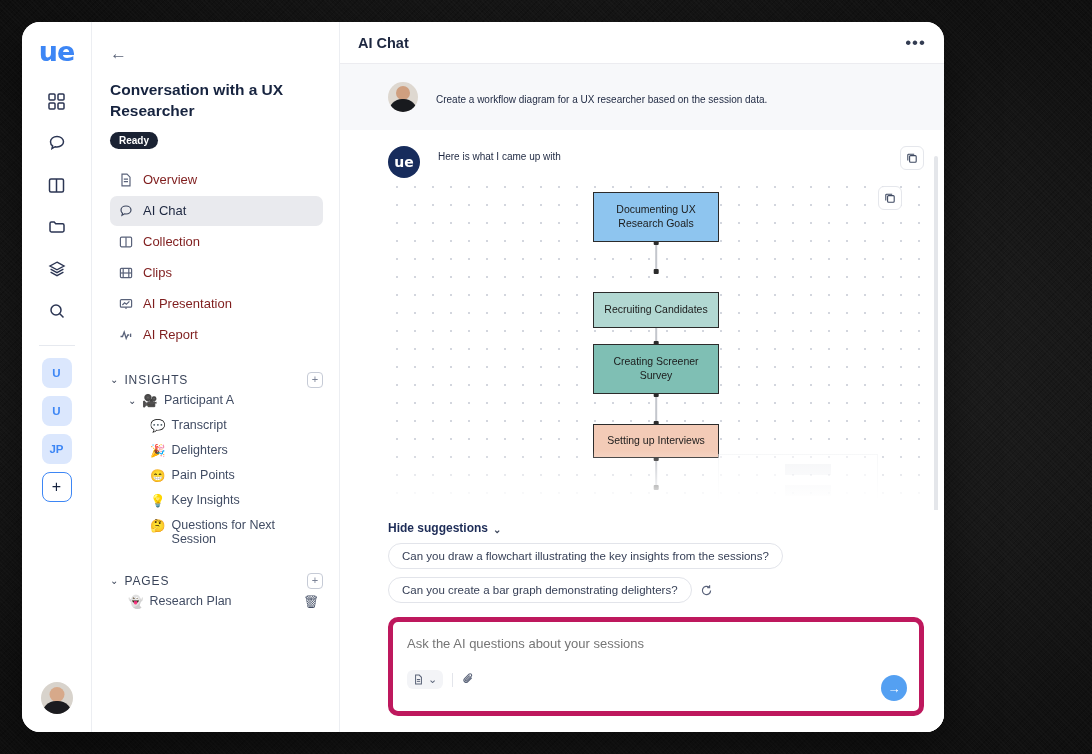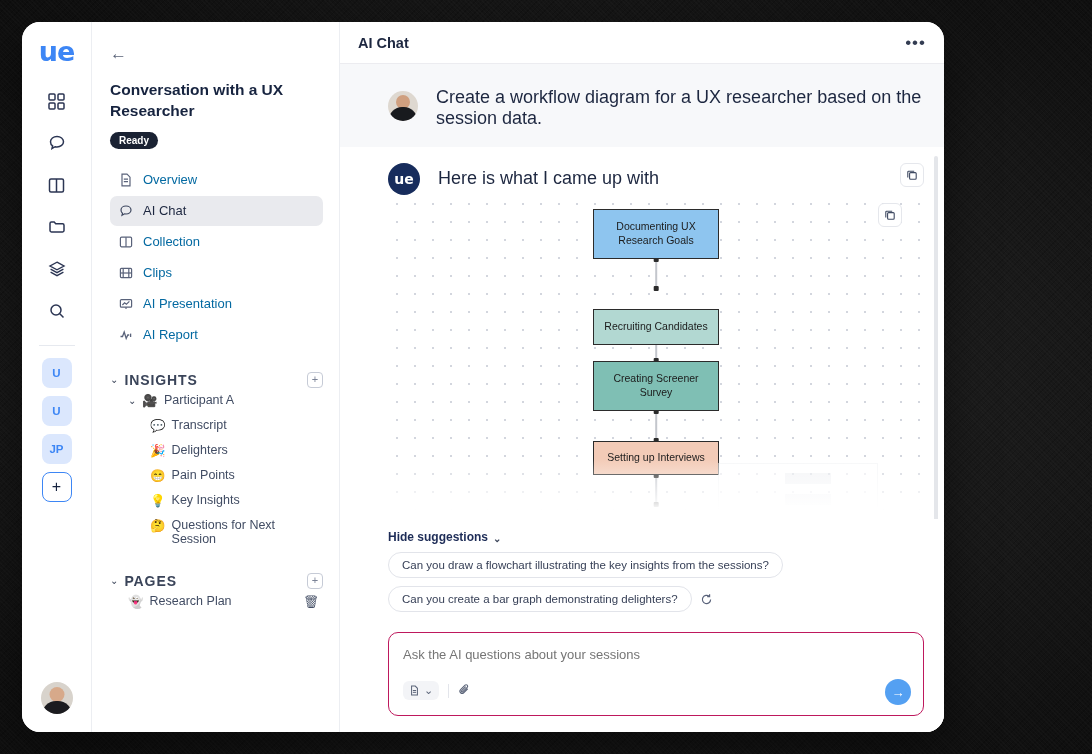--- a/index.html
+++ b/index.html
@@ -75,30 +75,30 @@
   .back { color: #5a6378; font-size: 17px; cursor: pointer; margin-bottom: 16px; display:inline-block;}
   .proj-title { font-size: 15.5px; font-weight: 700; color: #16233f; line-height: 1.35; }
   .badge {
     display: inline-block; margin-top: 10px; background: #1a2233; color: #fff;
     font-size: 10px; font-weight: 600; border-radius: 10px; padding: 3px 9px;
   }
   .nav-list { margin-top: 16px; }
   .nav-item {
     display: flex; align-items: center; gap: 9px;
     padding: 7px 8px; border-radius: 7px; cursor: pointer;
-    font-size: 13px; color: #0369a1; margin-bottom: 1px;
+    font-size: 13px; color: #7f1d1d; margin-bottom: 1px;
   }
   .nav-item.active { background: #e9eaee; color: #1d2740; }
   .nav-ic { width: 16px; height: 16px; display:flex; align-items:center; justify-content:center; color:#59627a;}
 
   .sect {
     margin-top: 22px; display: flex; align-items: center; justify-content: space-between;
   }
   .sect-l { display: flex; align-items: center; gap: 6px; cursor: pointer; }
-  .sect-cap { font-size: 14px; font-weight: 700; letter-spacing: .9px; color: #3a4459; }
+  .sect-cap { font-size: 12px; font-weight: 400; letter-spacing: .9px; color: #3a4459; }
   .chev { color: #3a4459; font-size: 10px; }
   .plus-box {
     width: 16px; height: 16px; border: 1px solid #c6cbd6; border-radius: 4px;
     color: #7a8296; font-size: 11px; line-height: 13px; text-align: center; cursor: pointer;
   }
   .tree-row {
     display: flex; align-items: center; gap: 6px; font-size: 12.5px;
     color: #414c63; padding: 5px 4px; border-radius: 6px; cursor: pointer;
   }
   .tree-1 { margin-left: 14px; }
@@ -129,21 +129,21 @@
   .av-user::before{ content:""; position:absolute; left:50%; top:14%; transform:translateX(-50%);
     width:14px;height:14px;border-radius:50%;background:#cf9f7f; }
   .av-user::after{ content:""; position:absolute; left:50%; top:56%; transform:translateX(-50%);
     width:28px;height:18px;border-radius:13px 13px 0 0;background:#181a1e; }
   .av-ai {
     width: 32px; height: 32px; border-radius: 50%; flex: 0 0 32px;
     background: #172c5c; color: #fff; font-size: 14px; font-weight: 700;
     display: flex; align-items: center; justify-content: center;
     font-family: "DejaVu Sans", sans-serif;
   }
-  .msg-txt { font-size: 18px; color: #1d2740; padding-top: 5px; }
+  .msg-txt { font-size: 10px; color: #1d2740; padding-top: 5px; }
   .copy-btn {
     width: 24px; height: 24px; border: 1px solid #e5e7ec; border-radius: 6px;
     display: flex; align-items: center; justify-content: center;
     color: #3e4961; cursor: pointer; background: #fff; flex: 0 0 24px;
   }
 
   .canvas-wrap { position: relative; flex: 1; min-height: 0; padding: 0 20px 0 48px; }
   .canvas {
     position: relative; height: 100%; overflow: hidden;
     background-color: #fff;
@@ -189,22 +189,22 @@
     font-size: 12px; font-weight: 700; color: #1d2c57; cursor: pointer;
     display: inline-flex; align-items: flex-end; gap: 5px; margin-bottom: 8px;
   }
   .sug-row { display: flex; flex-wrap: wrap; gap: 8px; align-items: center; }
   .chip {
     border: 1px solid #e2e4ea; border-radius: 16px; padding: 6px 13px;
     font-size: 11.5px; color: #374057; background: #fff; cursor: pointer;
   }
   .refresh { color: #4b5costume; color:#59627a; font-size: 13px; cursor: pointer; display:flex; }
   .composer {
-    margin-top: 20px; border: 1px solid #be185d; border-radius: 10px;
-    padding: 12px 14px 15px; position: relative; min-height: 72px;
+    margin-top: 14px; border: 5px solid #be185d; border-radius: 10px;
+    padding: 12px 14px 22px; position: relative; min-height: 72px;
   }
   .composer-input {
     border: none; outline: none; width: 70%; font-size: 13px; color: #8b94a6;
     font-family: "Liberation Sans", sans-serif; background: transparent;
   }
   .composer-tools { display: flex; align-items: center; gap: 9px; margin-top: 18px; }
   .tool-pill {
     display: flex; align-items: center; gap: 4px; background: #f3f4f7;
     border-radius: 6px; padding: 3px 6px; color: #5b6479; font-size: 11px; cursor: pointer;
   }

